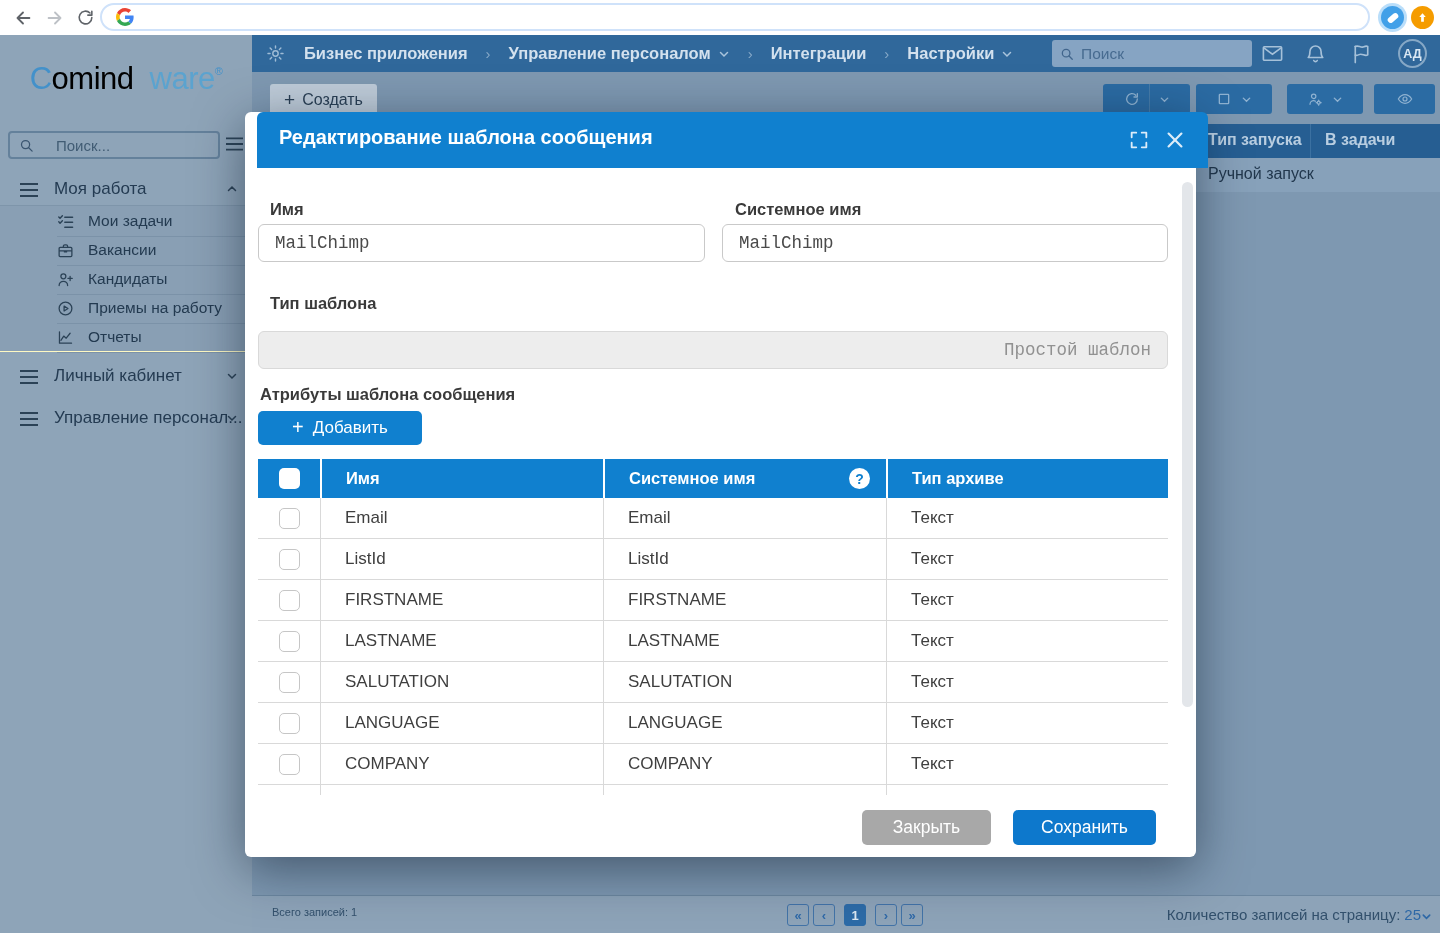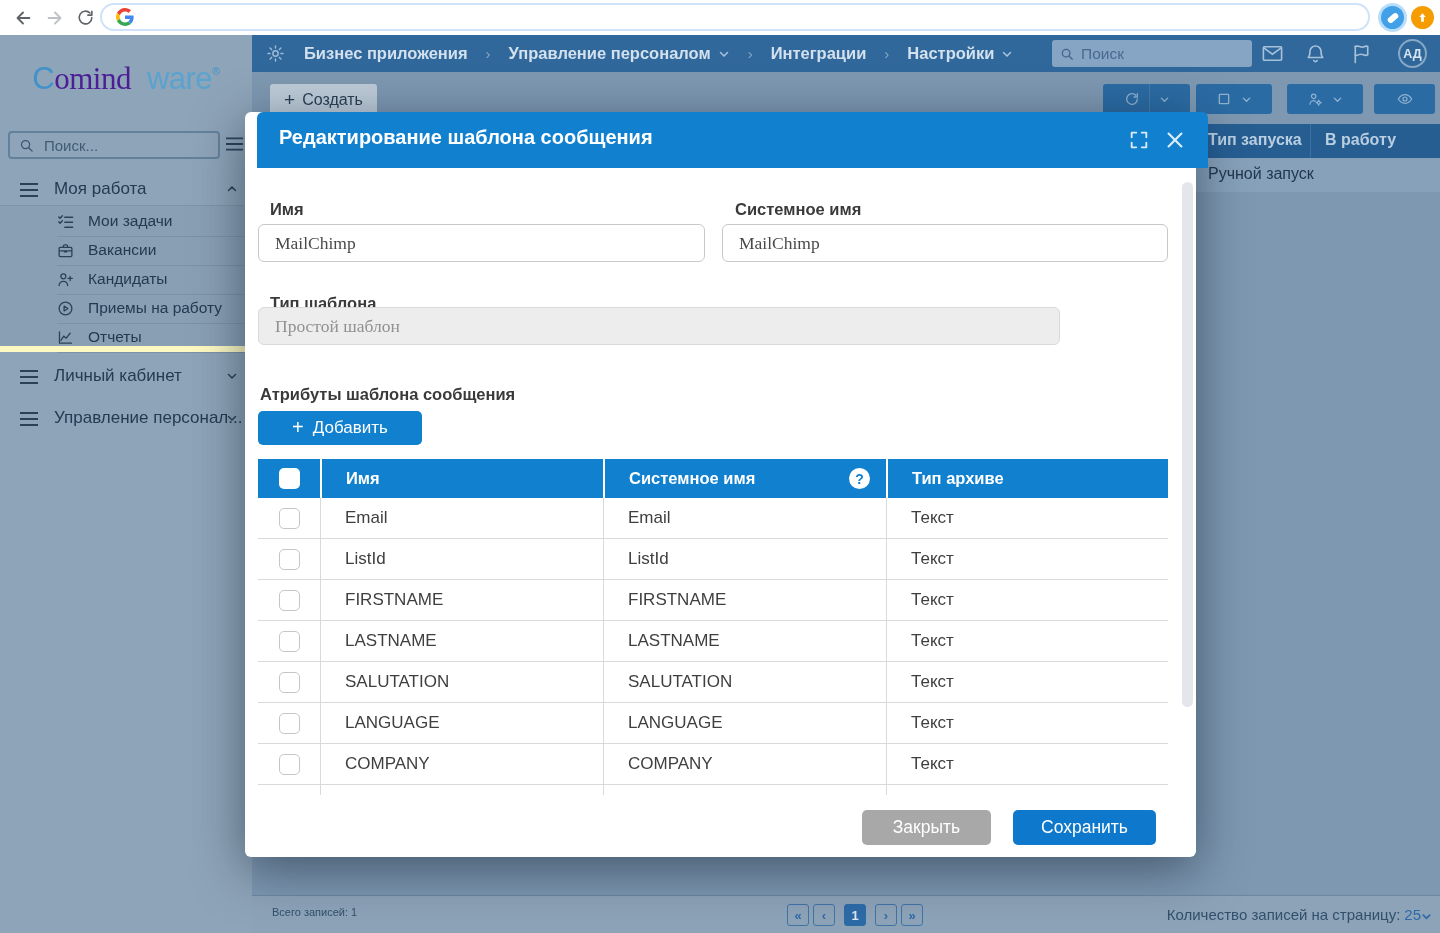--- a/index.html
+++ b/index.html
@@ -30,34 +30,34 @@
   .nav-search svg { width:14px; height:14px; color:#41658c; }
   .nav-search span { font-size:15.5px; color:#476b90; }
   .topnav-ic { position:absolute; top:7px; width:23px; height:23px; color:#a6c1d9; }
   .avatar { position:absolute; left:1146px; top:4px; width:29px; height:29px; border-radius:50%;
             border:2px solid #86a8c6; background:#30679a; color:#d9e7f3; font-size:12.5px; font-weight:bold;
             display:flex; align-items:center; justify-content:center; }
 
   
   .sidebar { position:absolute; left:0; top:35px; width:252px; height:898px; background:#8ea4b8; }
   .logo { position:absolute; left:0; top:26px; width:252px; text-align:center; font-size:31px; letter-spacing:-0.5px; }
-  .logo .p1 { color:#4391ca; } .logo .p2 { color:#4c1d95;font-family:Liberation Serif, serif; } .logo .p3 { color:#5ba3cf;margin-left:16px; }
+  .logo .p1 { color:#4391ca; } .logo .p2 { color:#000000; } .logo .p3 { color:#5ba3cf;margin-left:16px; }
   .logo .reg { font-size:11px; color:#4391ca; vertical-align:14px; }
   .sb-search { position:absolute; left:8px; top:96px; width:212px; height:28px; border:2px solid #64819b;
-               border-radius:4px; display:flex; align-items:center; gap:10px; padding-left:9px; }
+               border-radius:4px; display:flex; align-items:center; gap:22px; padding-left:9px; }
   .sb-search svg { width:15px; height:15px; color:#3a5570; }
   .sb-search span { font-size:15px; color:#415c74; }
   .sb-burger { position:absolute; left:226px; top:102px; width:17px; height:14px; color:#2c4357; }
   .burger-lines { display:block; width:100%; height:100%; }
   .sb-head { position:absolute; left:0; width:252px; height:26px; display:flex; align-items:center; cursor:pointer; }
   .sb-head .h-ic { position:absolute; left:20px; width:18px; height:13px; color:#2b4256; }
   .sb-head .h-lb { position:absolute; left:54px; font-size:17px; color:#243b52; }
   .sb-head .h-ch { position:absolute; right:14px; width:12px; height:12px; color:#2b4256; }
   .submenu { position:absolute; left:0; top:170px; width:252px; height:147px; background:#899fb4;
-             border-top:1px solid #7e95aa; border-bottom:6px solid #fef9c3; }
+             border-top:1px solid #7e95aa; border-bottom:1px solid #fef9c3; }
   .sub-item { position:absolute; left:0; width:252px; height:29px; cursor:pointer; }
   .sub-item .s-ic { position:absolute; left:57px; top:5px; width:17px; height:17px; color:#2b4256; }
   .sub-item .s-lb { position:absolute; left:88px; top:4px; font-size:15.5px; color:#233a50; }
   .sub-item .s-line { position:absolute; left:57px; right:5px; bottom:0; border-bottom:1px solid #7b92a8; }
 
   
   .content { position:absolute; left:252px; top:72px; width:1188px; height:823px; background:#7e98b1; }
   .create-btn { position:absolute; left:18px; top:12px; width:107px; height:31px; background:#becbd8;
                 border-radius:3px; color:#2a3f54; font-size:16px; display:flex; align-items:center;
                 justify-content:center; gap:7px; cursor:pointer; }
@@ -89,21 +89,21 @@
 
   
   .modal { position:absolute; left:245px; top:112px; width:951px; height:745px; background:#fff;
            border-radius:6px; box-shadow:0 12px 50px rgba(8,22,40,.5); z-index:10; }
   .m-head { position:absolute; left:0; top:0; width:951px; height:56px; background:#1080cf; border-radius:6px 6px 0 0;margin-left:12px; }
   .m-title { position:absolute; left:22px; top:14px; font-size:20px; font-weight:bold; color:#fff; }
   .m-ic { position:absolute; top:17px; width:22px; height:22px; color:#dcecf9; cursor:pointer; }
   .m-expand { right:58px; } .m-close { right:22px; }
   .m-scroll { position:absolute; right:3px; top:70px; width:11px; height:525px; background:#e3e6ea; border-radius:6px; }
   .f-label { position:absolute; font-size:16.5px; font-weight:bold; color:#3a3a3a; }
-  .f-input { position:absolute; height:38px; border:1px solid #c9c9c9; border-radius:6px; font-family:Liberation Serif, serif;
+  .f-input { position:absolute; height:38px; border:1px solid #c9c9c9; border-radius:6px; font-family:Liberation Mono, monospace;
              font-size:17.5px; color:#4a4a4a; padding:0 16px; background:#fff; outline:none; }
   .f-input:disabled { background:#ededed; border-color:#d9d9d9; color:#919191; }
   .attrs-heading { position:absolute; left:15px; top:273px; font-size:16.5px; font-weight:bold; color:#3a3a3a; }
   .add-btn { position:absolute; left:13px; top:299px; width:164px; height:34px; background:#1080cf; border:none;
              border-radius:5px; color:#fff; font-size:17px; font-family:"Liberation Sans",sans-serif;
              display:flex; align-items:center; justify-content:center; gap:9px; cursor:pointer; }
   .add-btn .plus { font-size:20px; font-weight:normal; margin-top:-2px; }
   .attr-table { position:absolute; left:13px; top:347px; width:910px; height:336px; overflow:hidden; }
   .attr-hrow { display:grid; grid-template-columns:62px 283px 283px 282px; height:39px; background:#1080cf; }
   .attr-hcell { display:flex; align-items:center; padding-left:24px; color:#fff; font-size:16.5px; font-weight:bold; }
@@ -355,21 +355,21 @@
     <div class="tool-btn" style="left:1122px;width:61px">
       <svg viewBox="0 0 24 24" fill="none" stroke="currentColor" stroke-width="1.8">
           <path d="M2 12s4-6.5 10-6.5S22 12 22 12s-4 6.5-10 6.5S2 12 2 12z"></path>
           <circle cx="12" cy="12" r="3"></circle>
         </svg>
     </div>
 
     <div class="bg-thead">
       <span class="c1">Тип запуска</span>
       <span class="vline"></span>
-      <span class="c2">В работу</span>
+      <span class="c2">В задачи</span>
     </div>
     <div class="bg-row">
       <span>Ручной запуск</span>
     </div>
   </div>
 
   <div class="statusbar">
     <span class="sb-total">Всего записей: 1</span>
     <div class="pager">
       <span class="pg">«</span>
@@ -405,21 +405,21 @@
     </div>
 
     <span class="m-scroll"></span>
 
     <span class="f-label" style="left:25px;top:88px">Имя</span>
     <input class="f-input" style="left: 13px; top: 112px; width: 447px;" value="MailChimp">
     <span class="f-label" style="left:490px;top:88px">Системное имя</span>
     <input class="f-input" style="left: 477px; top: 112px; width: 446px;" value="MailChimp">
 
     <span class="f-label" style="left:25px;top:182px">Тип шаблона</span>
-    <input class="f-input" style="left: 13px; top: 195px; width: 802px;" disabled="" value="Простой шаблон">
+    <input class="f-input" style="left: 13px; top: 219px; width: 910px; text-align: right;" disabled="" value="Простой шаблон">
 
     <span class="attrs-heading">Атрибуты шаблона сообщения</span>
     <button class="add-btn">
       <span class="plus">+</span>
       <span>Добавить</span>
     </button>
 
     <div class="attr-table">
       <div class="attr-hrow">
         <div class="attr-hcell chk">

